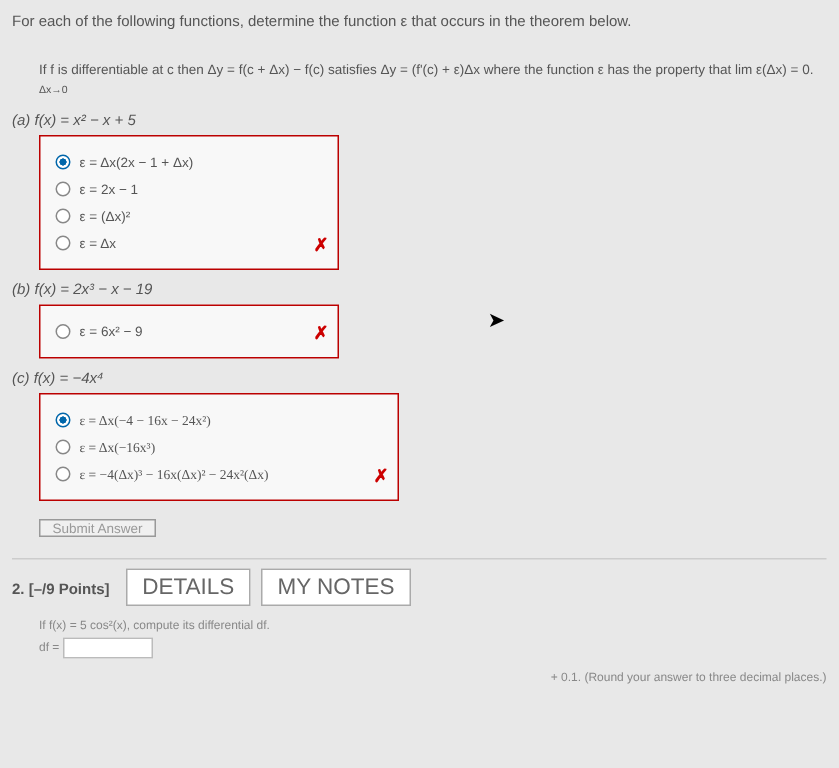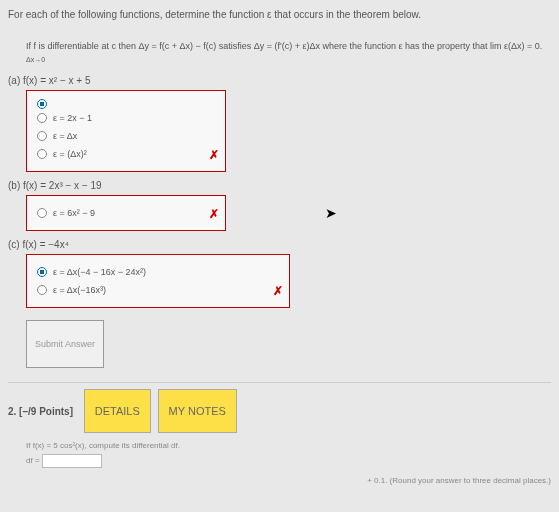--- a/index.html
+++ b/index.html
@@ -8,48 +8,48 @@
       font-size: 10px;
       background: #e8e8e8;
       color: #555;
       width: 559px;
       height: 512px;
       overflow: hidden;
       padding: 8px;
     }
     .prompt { margin-bottom: 18px; line-height: 1.4; }
     .theorem { margin-bottom: 10px; padding-left: 18px; line-height: 1.4; font-size: 9px; }
-    .part-label { margin: 8px 0 4px 0; font-size: 10px; }
+    .part-label { margin: 8px 0 4px 0; font-size: 10px; font-style: italic; }
     .choice-box {
       border: 1px solid #b00;
       padding: 8px 10px;
       width: 200px;
       margin-left: 18px;
       background: #f8f8f8;
       position: relative;
       font-size: 9px;
       line-height: 2;
     }
-    .choice-box-c { width: 264px; }
+    .choice-box-c { width: 240px; font-family: Liberation Serif, serif; }
     .choice-row { display: flex; align-items: center; gap: 6px; }
     .radio {
       width: 10px; height: 10px; border-radius: 50%;
       border: 1px solid #888; background: #fff; flex-shrink: 0;
     }
     .radio.selected { border-color: #06a; background: radial-gradient(circle,#06a 40%,#fff 45%); }
     .x-mark { position: absolute; right: 6px; bottom: 4px; color: #c00; font-weight: bold; font-size: 12px; }
     .submit-btn {
-      display: inline-block; border: 1px solid #999; padding: 18px 8px;
+      display: inline-block; border: 1px solid #999; padding: 0 8px;
       font-size: 9px; color: #999; margin: 12px 0 8px 18px; background: #f0f0f0;
     }
     .q2 { margin-top: 6px; padding: 6px 0; border-top: 1px solid #ccc; }
     .points { font-weight: bold; font-size: 10px; margin-right: 8px; }
     .btn {
-      display: inline-block; border: 1px solid #aaa; padding: 15px 10px;
-      font-size: 11px; color: #666; background: #fde047; margin-right: 4px;
+      display: inline-block; border: 1px solid #aaa; padding: 3px 10px;
+      font-size: 15px; color: #666; background: #ffffff; margin-right: 4px;
     }
     .q2-body { font-size: 8px; color: #888; margin-top: 6px; padding-left: 18px; line-height: 1.8; }
     .inputbox { display:inline-block; border:1px solid #bbb; width:60px; height:14px; background:#fff; vertical-align:middle; }
     .cursor { position: absolute; font-size: 14px; color: #000; }
   </style>
 </head>
 <body>
 
 
 
@@ -57,32 +57,33 @@
 <div class="theorem">
   <span>If f is differentiable at c then Δy = f(c + Δx) − f(c) satisfies Δy = (f'(c) + ε)Δx where the function ε has the property that  lim  ε(Δx) = 0.</span>
   <span style="font-size:7px;">Δx→0</span>
 </div>
 
 
 <div class="part-label">(a)   f(x) = x² − x + 5</div>
 <div class="choice-box">
   <div class="choice-row">
     <span class="radio selected"></span>
+    <span>ε = Δx(2x − 1 + Δx)</span>
   </div>
   <div class="choice-row">
     <span class="radio"></span>
     <span>ε = 2x − 1</span>
   </div>
   <div class="choice-row">
     <span class="radio"></span>
-    <span>ε = Δx</span>
+    <span>ε = (Δx)²</span>
   </div>
   <div class="choice-row">
     <span class="radio"></span>
-    <span>ε = (Δx)²</span>
+    <span>ε = Δx</span>
   </div>
   <span class="x-mark">✗</span>
 </div>
 
 
 <div class="part-label">(b)   f(x) = 2x³ − x − 19</div>
 <div class="choice-box">
   <div class="choice-row">
     <span class="radio"></span>
     <span>ε = 6x² − 9</span>
@@ -96,20 +97,24 @@
 <div class="part-label">(c)   f(x) = −4x⁴</div>
 <div class="choice-box choice-box-c">
   <div class="choice-row">
     <span class="radio selected"></span>
     <span>ε = Δx(−4 − 16x − 24x²)</span>
   </div>
   <div class="choice-row">
     <span class="radio"></span>
     <span>ε = Δx(−16x³)</span>
   </div>
+  <div class="choice-row">
+    <span class="radio"></span>
+    <span>ε = −4(Δx)³ − 16x(Δx)² − 24x²(Δx)</span>
+  </div>
   <span class="x-mark">✗</span>
 </div>
 
 <div class="submit-btn">Submit Answer</div>
 
 <div class="q2">
   <span class="points">2. [–/9 Points]</span>
   <span class="btn">DETAILS</span>
   <span class="btn">MY NOTES</span>
   <div class="q2-body">

